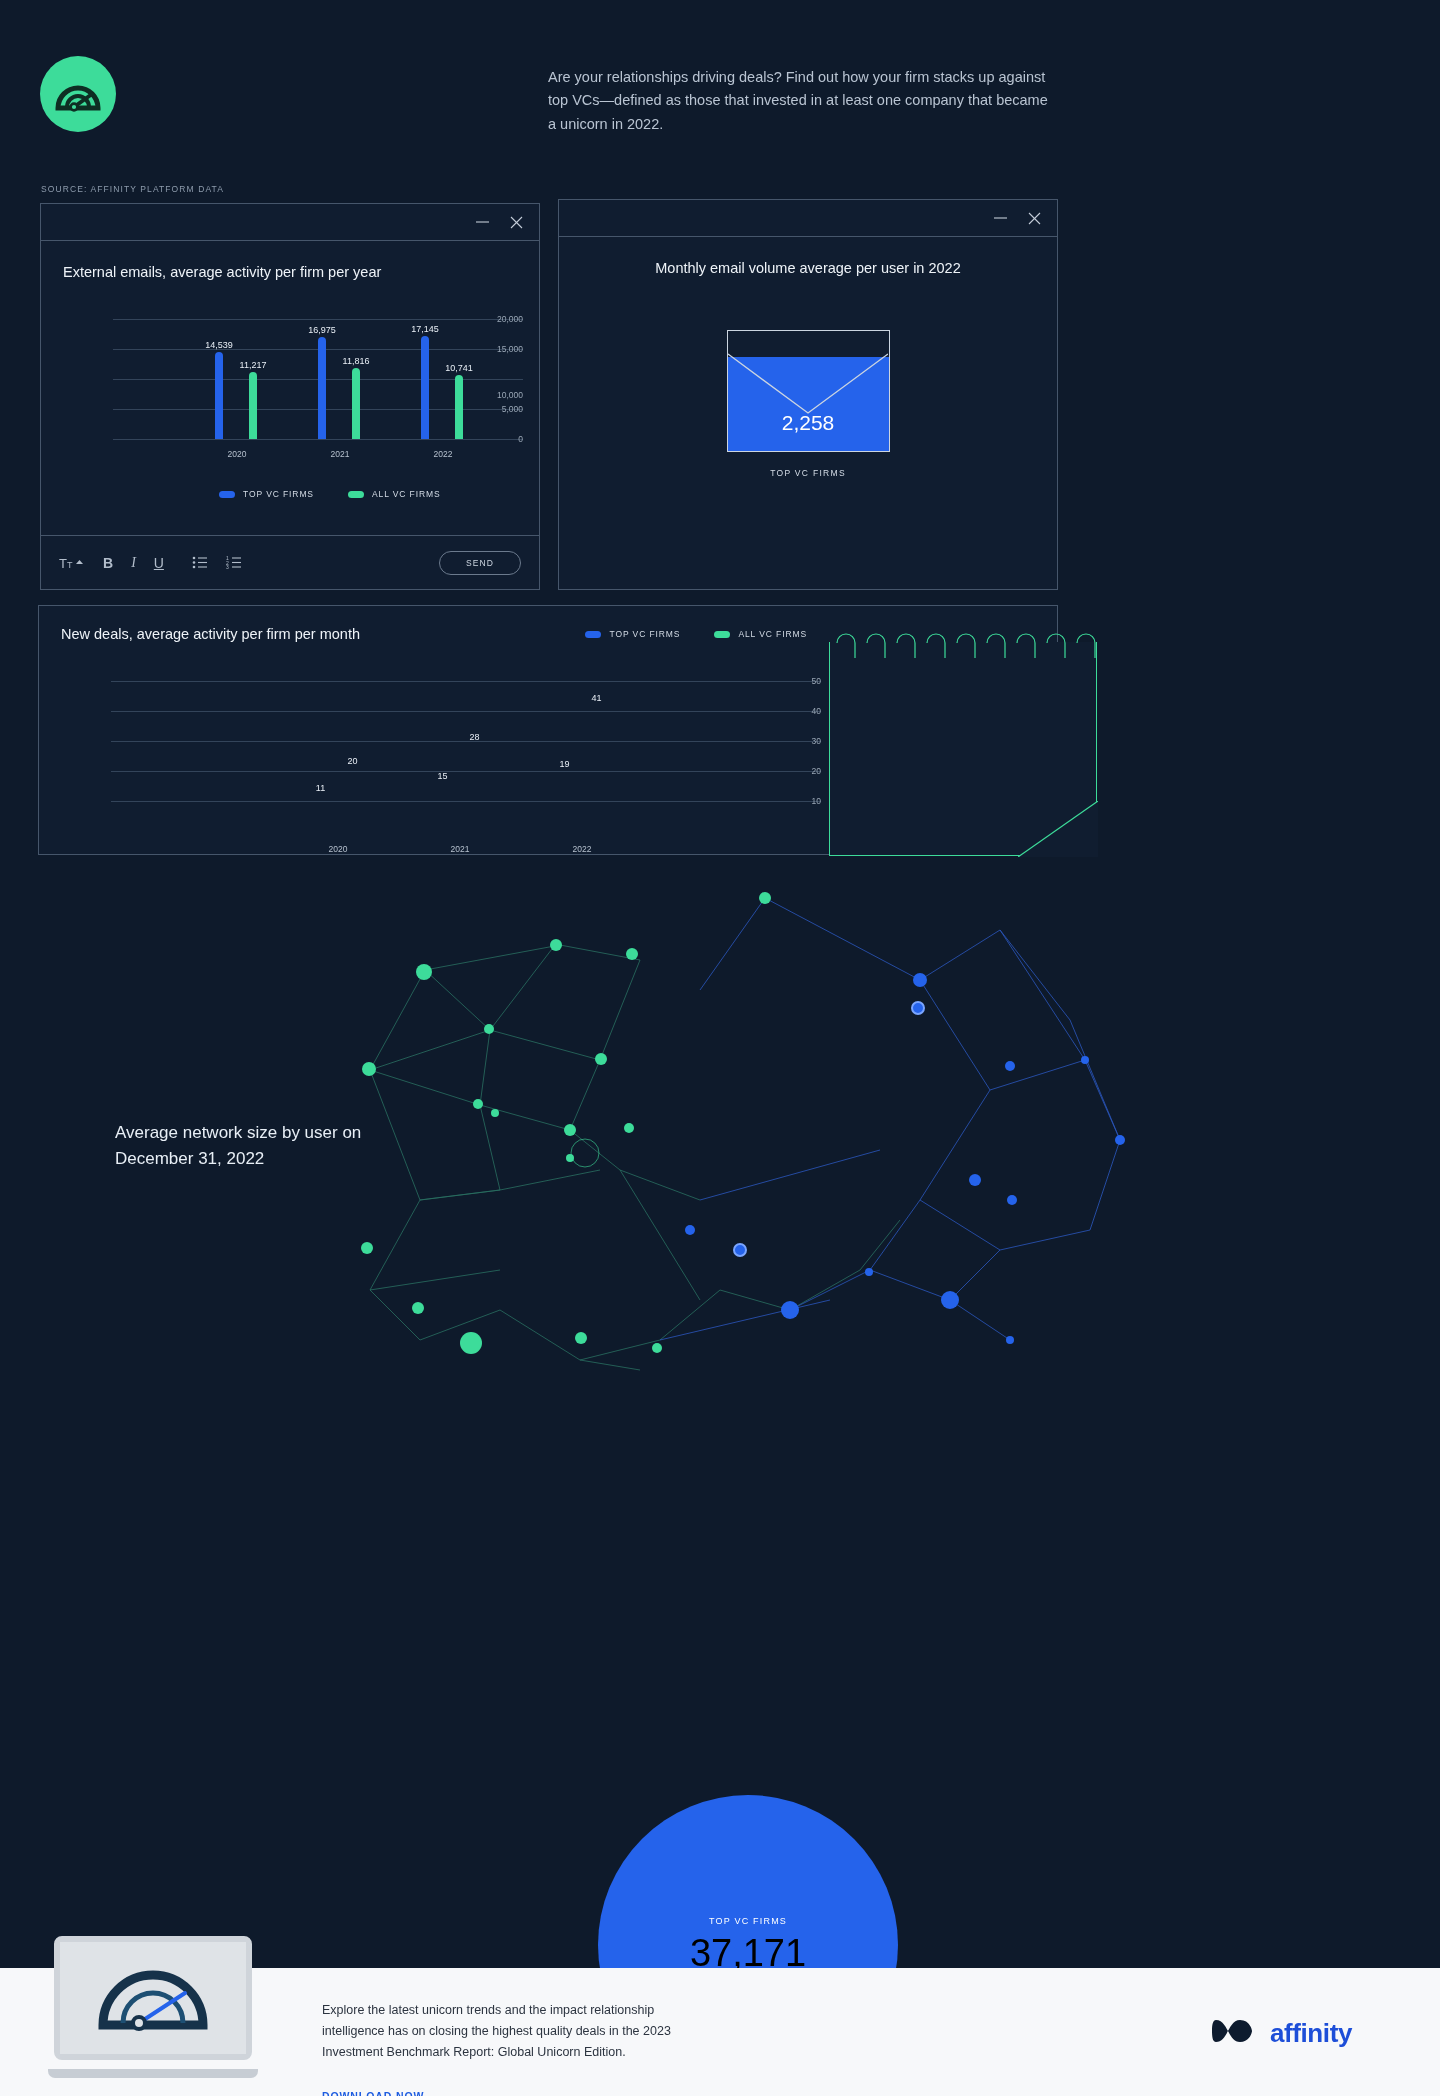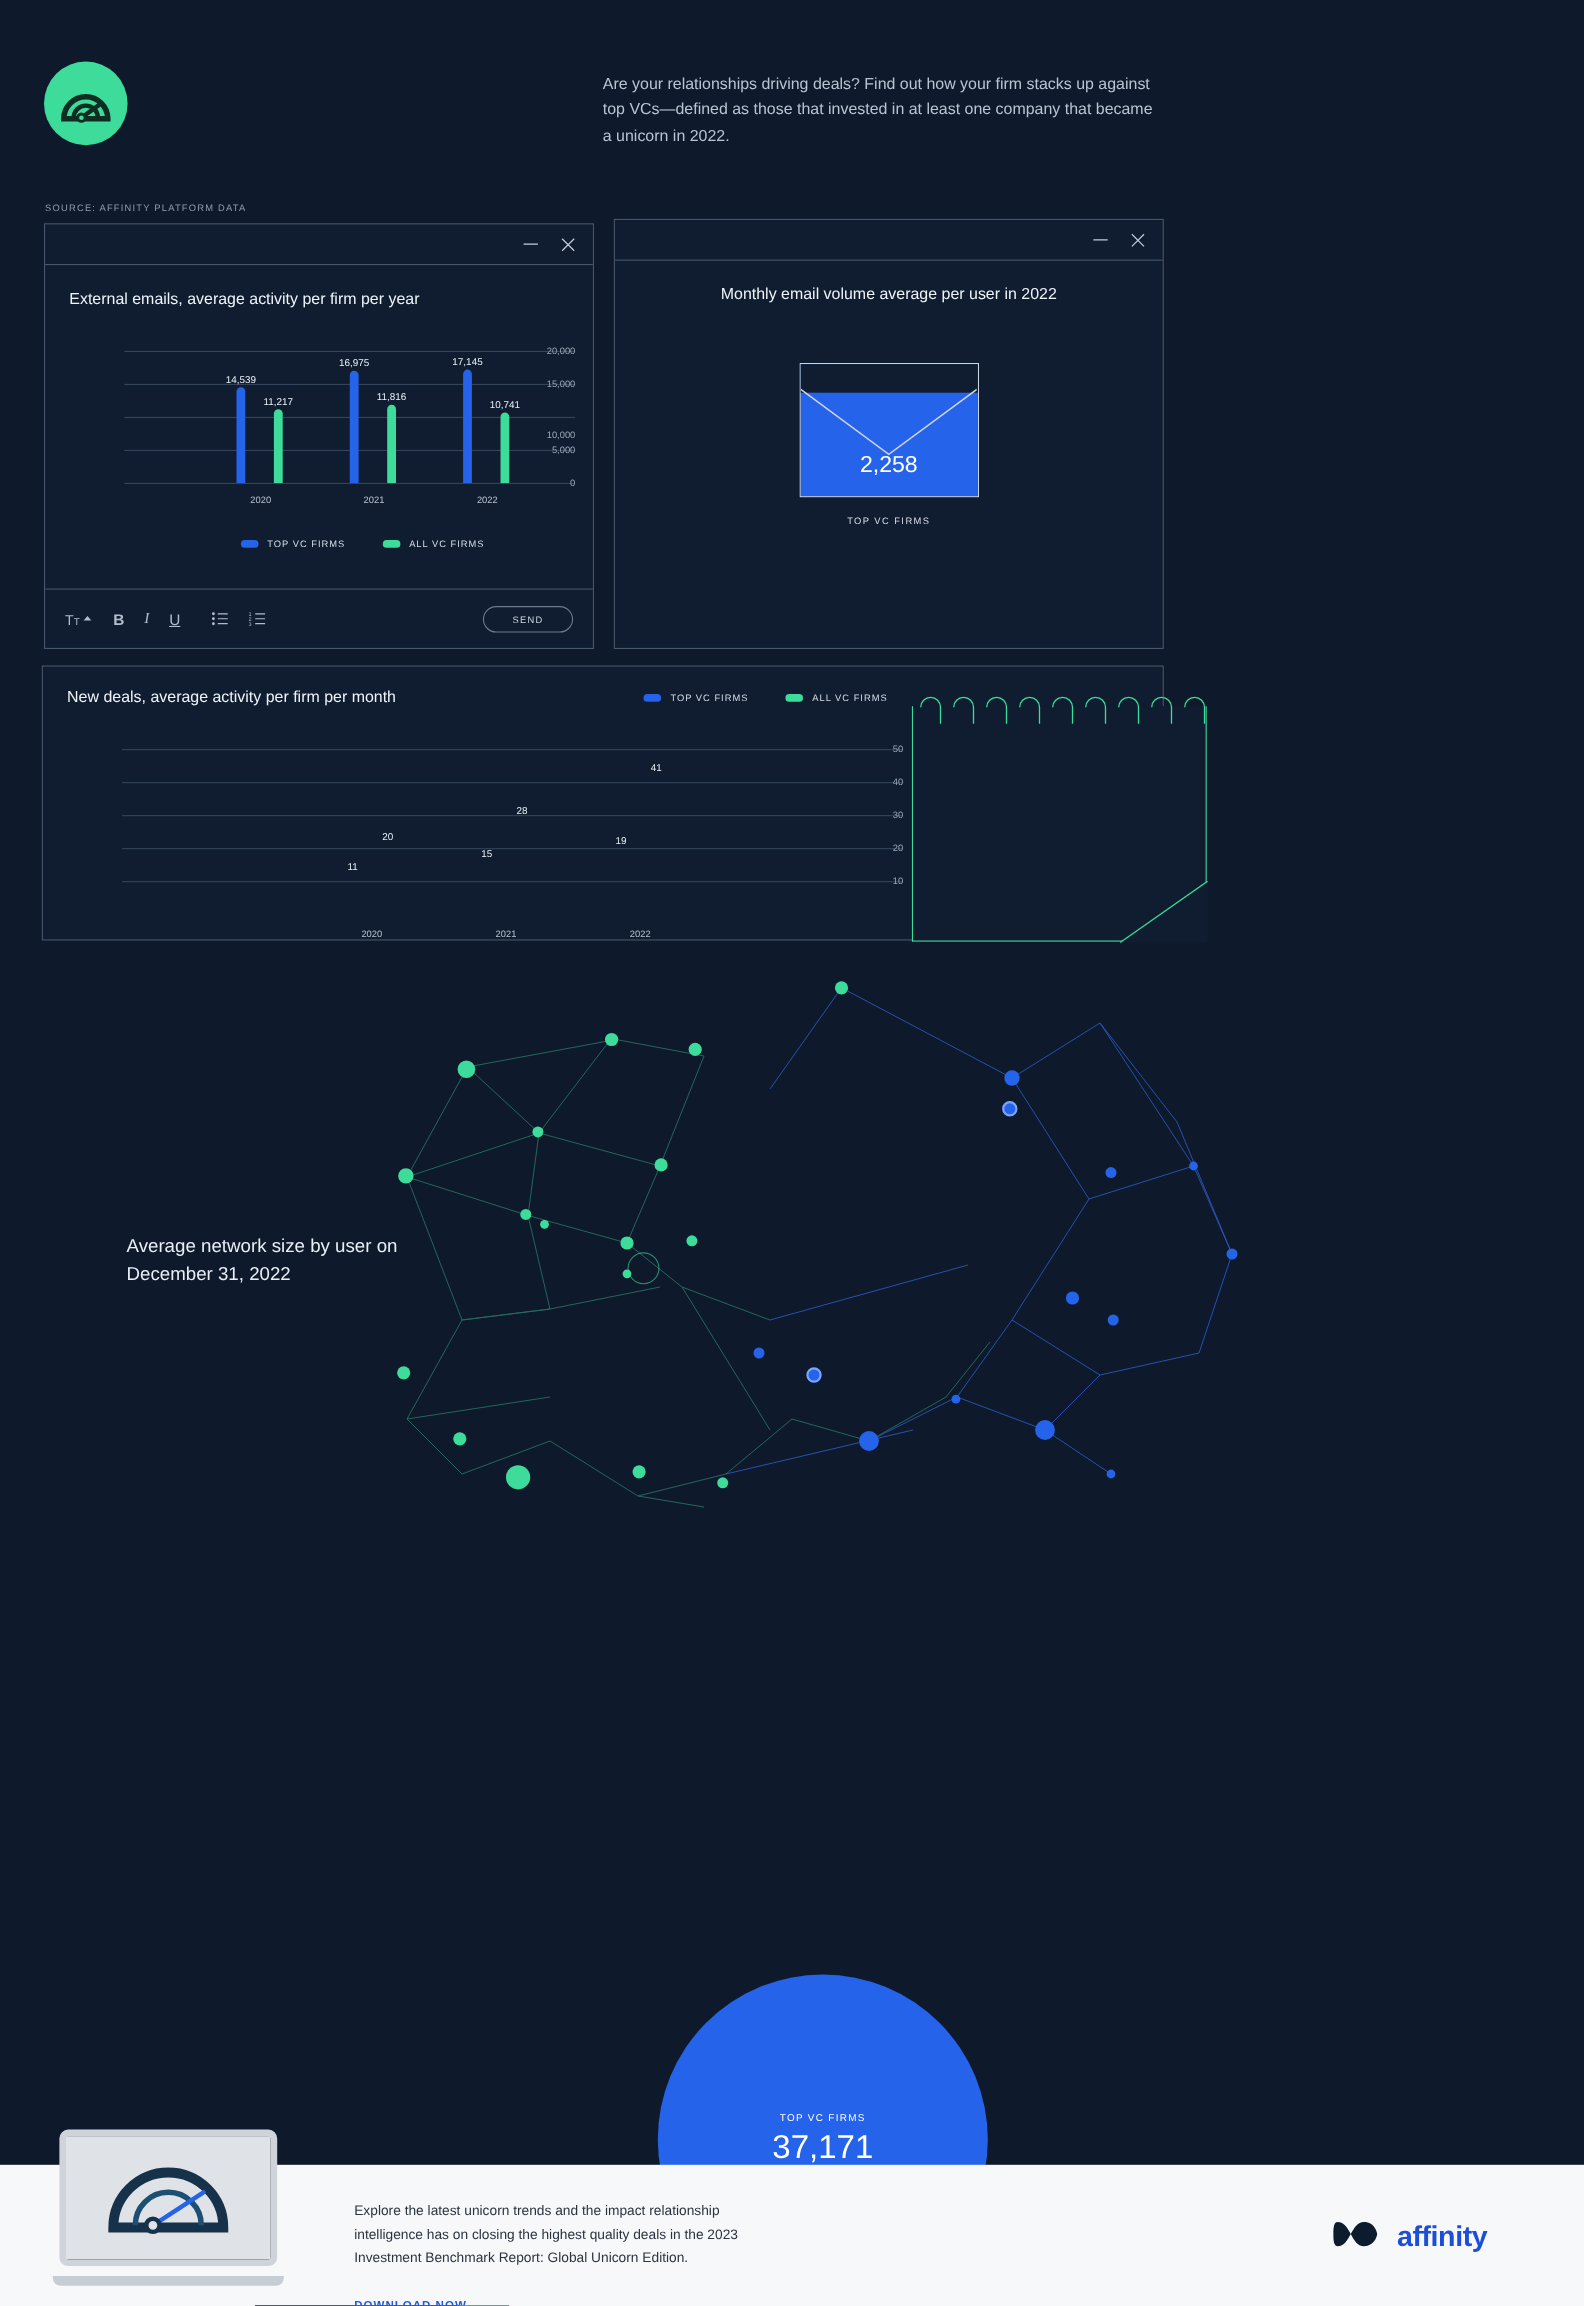--- a/index.html
+++ b/index.html
@@ -150,21 +150,21 @@
     position: absolute; left: 115px; top: 1120px; width: 280px;
     font-size: 17px; line-height: 1.52; color: #e8eff6; font-weight: 300;
   }
   .bubble {
     position: absolute; border-radius: 50%;
     display: flex; flex-direction: column; align-items: center; justify-content: center;
   }
   #bubble-top { left: 598px; top: 925px; width: 300px; height: 300px; background: #2563eb; }
   #bubble-all { left: 417px; top: 1150px; width: 167px; height: 167px; background: #3ddc9a; }
   .bubble-cap { font-size: 9px; letter-spacing: 1.2px; color: #ffffff; margin-bottom: 6px; }
-  #bubble-top .bubble-num { font-size: 30px; font-weight: 300; color: #ffffff; }
+  #bubble-top .bubble-num { font-size: 38px; font-weight: 300; color: #000000; }
   #bubble-all .bubble-cap { font-size: 7.5px; letter-spacing: 1px; color: #0d2a1f; }
 
   
   .footer {
     position: absolute; left: 0; bottom: 0; width: 1440px; height: 128px;
     background: #f7f8fa;
   }
   .laptop { position: absolute; left: 48px; bottom: 12px; width: 210px; height: 148px; }
   .lap-screen {
     position: absolute; left: 6px; top: 0; width: 198px; height: 124px;

